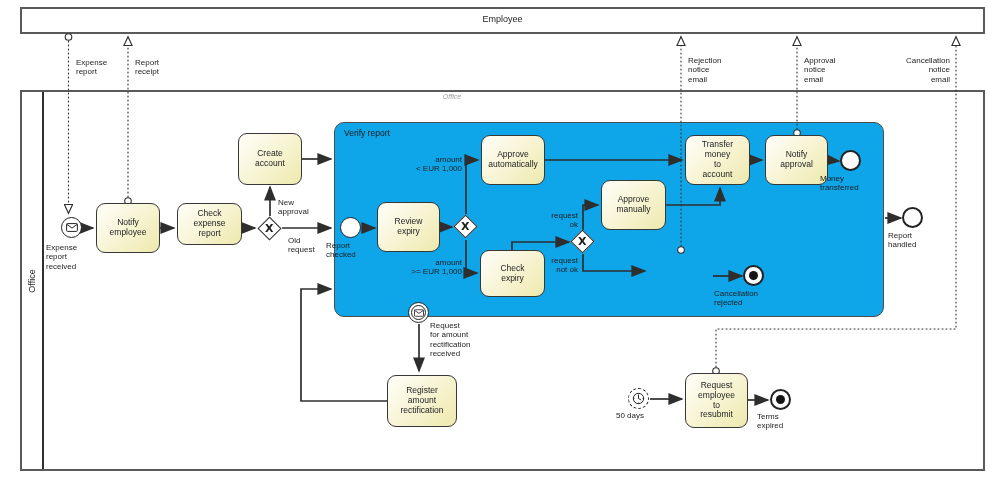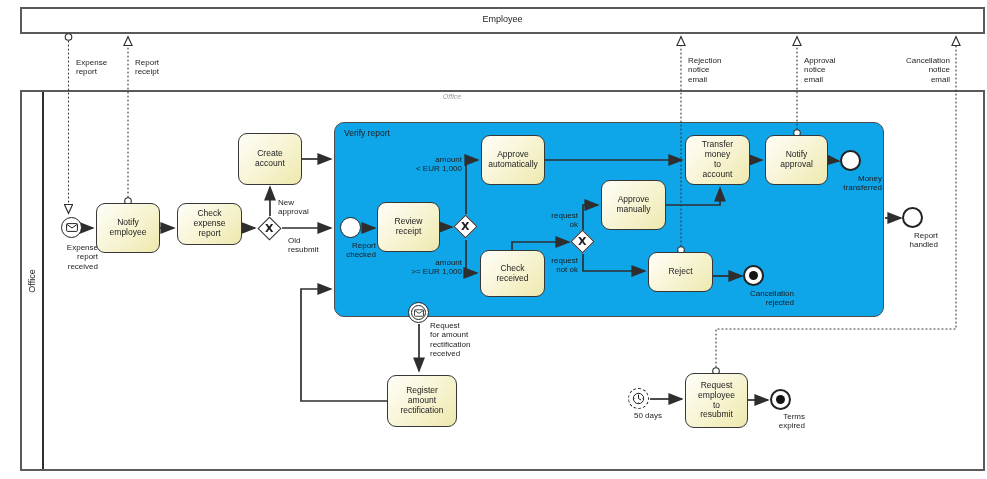--- a/index.html
+++ b/index.html
@@ -25,21 +25,21 @@
   .gw{position:absolute;z-index:4;width:17px;height:17px;background:#fff;border:1.6px solid #2e2e2e;
       box-sizing:border-box;transform:rotate(45deg);display:flex;align-items:center;justify-content:center}
   .gw span{transform:rotate(-45deg);font-weight:bold;font-size:11px;line-height:1;
            font-family:"DejaVu Sans",sans-serif}
   .evt{position:absolute;z-index:4;box-sizing:border-box;width:21px;height:21px;border-radius:50%;
        border:1.3px solid #222;background:#fff;display:flex;align-items:center;justify-content:center}
   .evt.thick{border-width:2.6px}
   .evt.term::after{content:"";width:9px;height:9px;border-radius:50%;background:#151515}
   .evt.dbl::before{content:"";position:absolute;inset:1.6px;border:1px solid #222;border-radius:50%}
   .evt.dashed{border-style:dashed;border-width:1.2px}
-  .lbl{position:absolute;z-index:4;font-size:8px;line-height:1.16;text-align:right;white-space:pre-line}
+  .lbl{position:absolute;z-index:4;font-size:8px;line-height:1.16;text-align:left;white-space:pre-line}
   .lbl.l{text-align:left}
   .lbl.r{text-align:right}
 </style>
 </head>
 <body>
 
 <div id="canvas">
 
   <div class="pool" style="left:20px;top:7px;width:965px;height:27px">
     <div class="pool-title">Employee</div>
@@ -100,27 +100,26 @@
   </svg>
 
   <div class="task" style="left:96px;top:203px;width:64px;height:50px"><span>Notify
 employee</span></div>
   <div class="task" style="left:177px;top:203px;width:65px;height:42px"><span>Check
 expense
 report</span></div>
   <div class="task" style="left:238px;top:133px;width:64px;height:52px"><span>Create
 account</span></div>
   <div class="task" style="left:377px;top:202px;width:63px;height:50px"><span>Review
-receipt</span></div>
+expiry</span></div>
   <div class="task" style="left:481px;top:135px;width:64px;height:50px"><span>Approve
 automatically</span></div>
-  <div class="task" style="left:480px;top:250px;width:65px;height:47px"><span>Check received</span></div>
+  <div class="task" style="left:480px;top:250px;width:65px;height:47px"><span>Check expiry</span></div>
   <div class="task" style="left:601px;top:180px;width:65px;height:50px"><span>Approve
 manually</span></div>
-  <div class="task" style="left:648px;top:252px;width:65px;height:40px"><span>Reject</span></div>
   <div class="task" style="left:685px;top:135px;width:65px;height:50px"><span>Transfer
 money to
 account</span></div>
   <div class="task" style="left:765px;top:135px;width:63px;height:50px"><span>Notify
 approval</span></div>
   <div class="task" style="left:387px;top:375px;width:70px;height:52px"><span>Register
 amount
 rectification</span></div>
   <div class="task" style="left:685px;top:373px;width:63px;height:55px"><span>Request
 employee to
@@ -176,21 +175,21 @@
 for amount
 rectification
 received</div>
   <div class="lbl" style="left:616px;top:411px;width:46px">50 days</div>
   <div class="lbl" style="left:757px;top:412px;width:48px">Terms
 expired</div>
 
   <div class="lbl l" style="left:278px;top:198px;width:44px">New
 approval</div>
   <div class="lbl l" style="left:288px;top:236px;width:44px">Old
-resubmit</div>
+request</div>
   <div class="lbl r" style="left:398px;top:155px;width:64px">amount
 &lt; EUR 1,000</div>
   <div class="lbl r" style="left:398px;top:258px;width:64px">amount
 &gt;= EUR 1,000</div>
   <div class="lbl r" style="left:538px;top:211px;width:40px">request
 ok</div>
   <div class="lbl r" style="left:538px;top:256px;width:40px">request
 not ok</div>
 
   <div class="lbl l" style="left:76px;top:58px;width:44px">Expense

